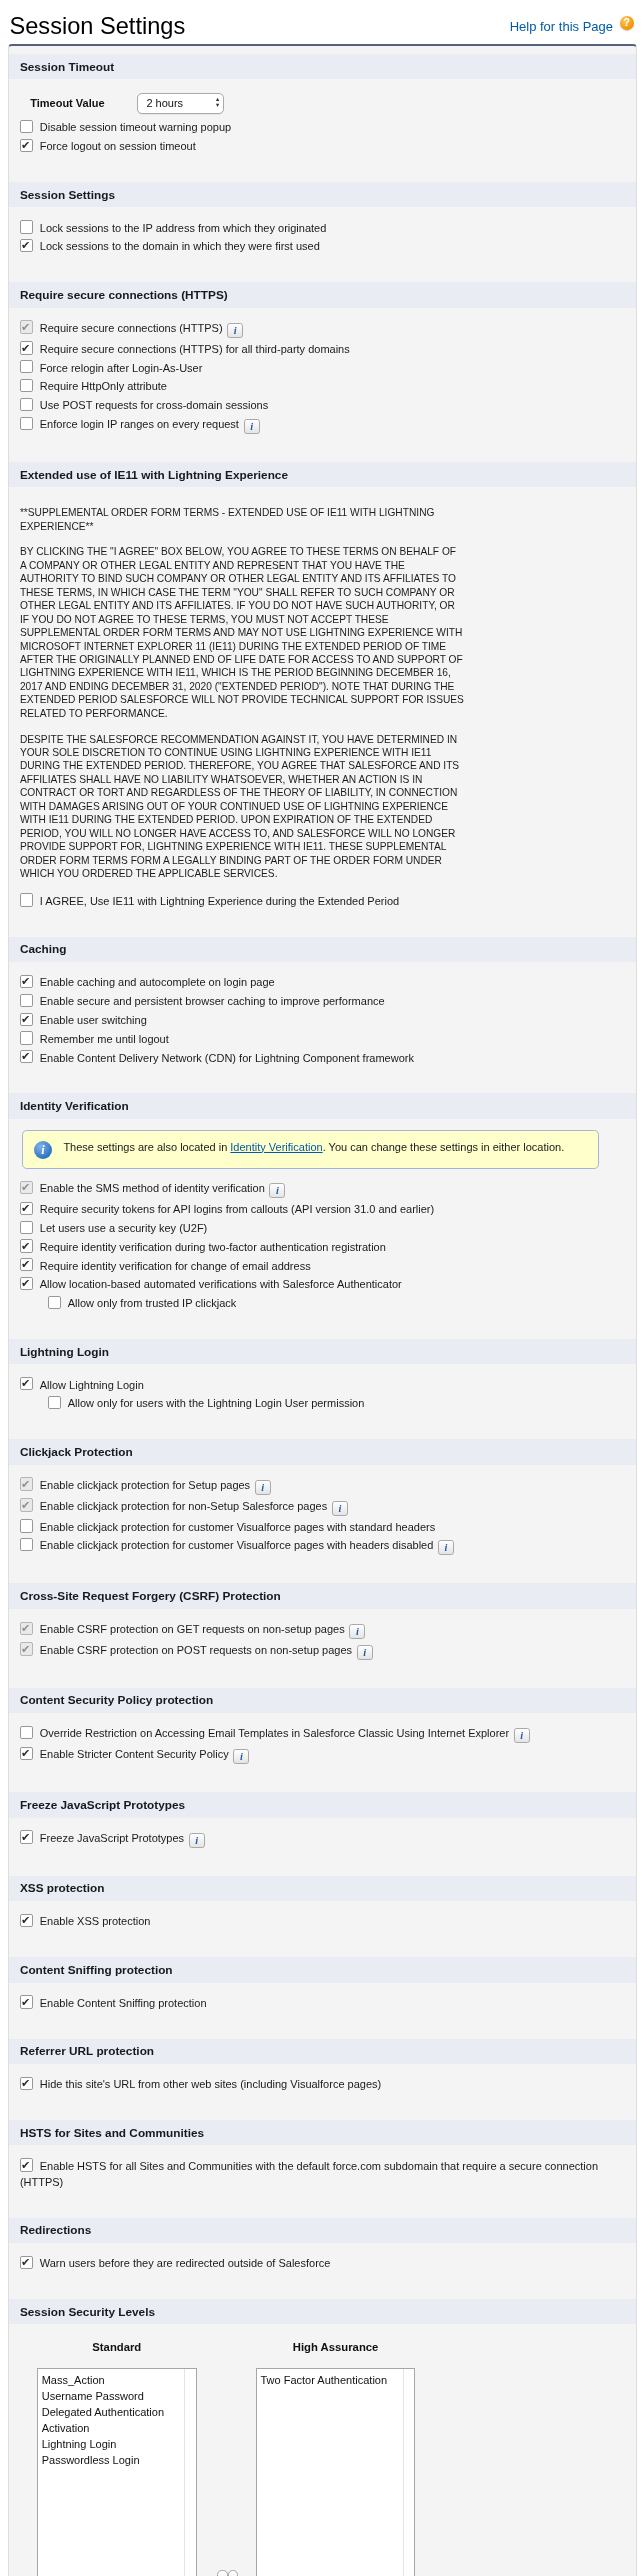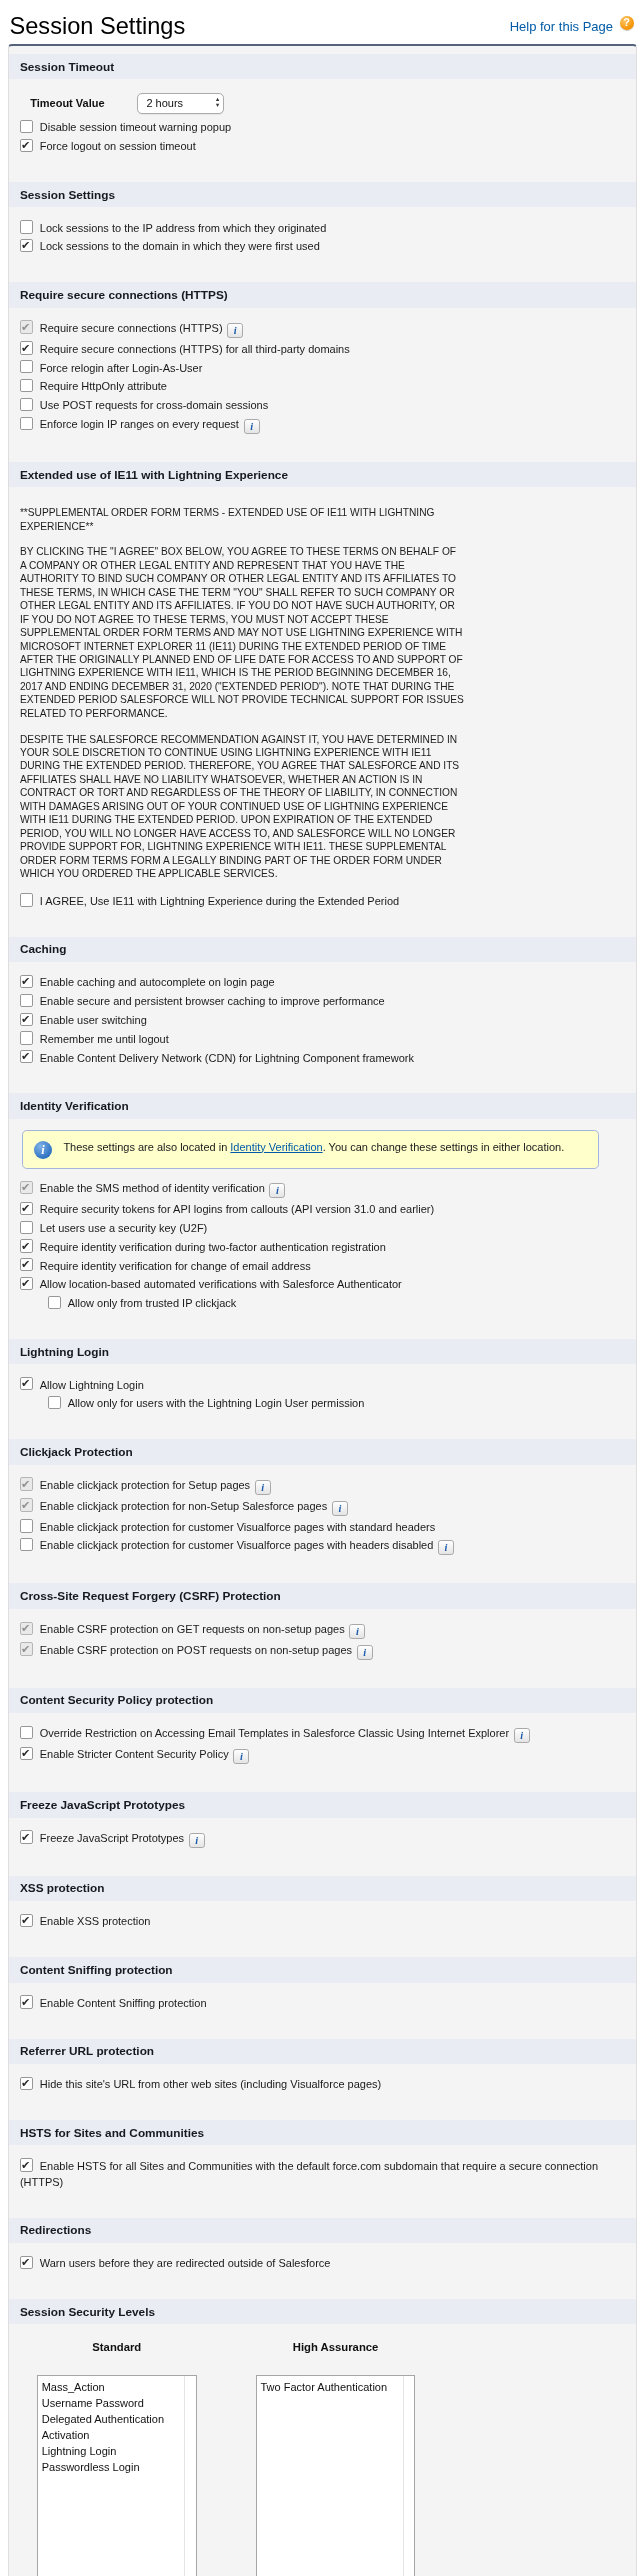--- a/index.html
+++ b/index.html
@@ -42,21 +42,21 @@
   .notice{display:flex;align-items:flex-start;background:#ffffcc;border:0.9px solid #a3b5da;border-radius:4.7px;
     padding:8.5px 11.3px;margin:1.9px 1.9px 11.3px 1.9px;width:553px;}
   .notice-icon{flex:0 0 auto;width:18px;height:18px;border-radius:50%;
     background:radial-gradient(circle at 35% 30%,#7fb2e8,#2a6fc0 75%);color:#fff;font-family:"Liberation Serif",serif;
     font-style:italic;font-weight:bold;font-size:12.3px;text-align:center;line-height:18px;margin-right:11.3px;margin-top:1.9px;}
   .notice-text{font-size:11px;line-height:1.45;color:#1a1a1a;}
   .notice-text a{color:#015ba7;text-decoration:underline;cursor:pointer;}
   
   .dual{display:flex;margin:7.6px 0 0 17px;}
   .dual-col{display:flex;flex-direction:column;}
-  .dual-col-label{font-weight:bold;font-size:11.3px;text-align:center;margin-bottom:22px;color:#111;}
+  .dual-col-label{font-weight:bold;font-size:11.3px;text-align:center;margin-bottom:15px;color:#111;}
   .listbox{width:154px;height:225px;background:#fff;border:0.9px solid #a6a6a6;padding:2.8px 0 0 3.8px;position:relative;overflow:hidden;}
   .listbox::after{content:"";position:absolute;top:0;bottom:0;right:10.4px;border-left:0.9px solid #e4e4e4;}
   .lb-item{font-size:11px;line-height:16px;white-space:nowrap;cursor:pointer;color:#111;}
   .dual-mid{display:flex;flex-direction:row;align-items:flex-end;width:59px;padding-top:68px;}
   .dual-mid .lbl{font-size:11.3px;color:#111;margin:2.8px 0;}
   .arrow-btn{width:25.5px;height:23.6px;border:0.9px solid #a6a6a6;border-radius:4.7px;background:linear-gradient(#ffffff,#dfdfdf);
     font-size:11.3px;color:#111;text-align:center;line-height:23px;margin:2.8px 0;cursor:pointer;box-shadow:0 0.9px 0.9px rgba(0,0,0,.08);}
 </style>
 </head>
 <body>

